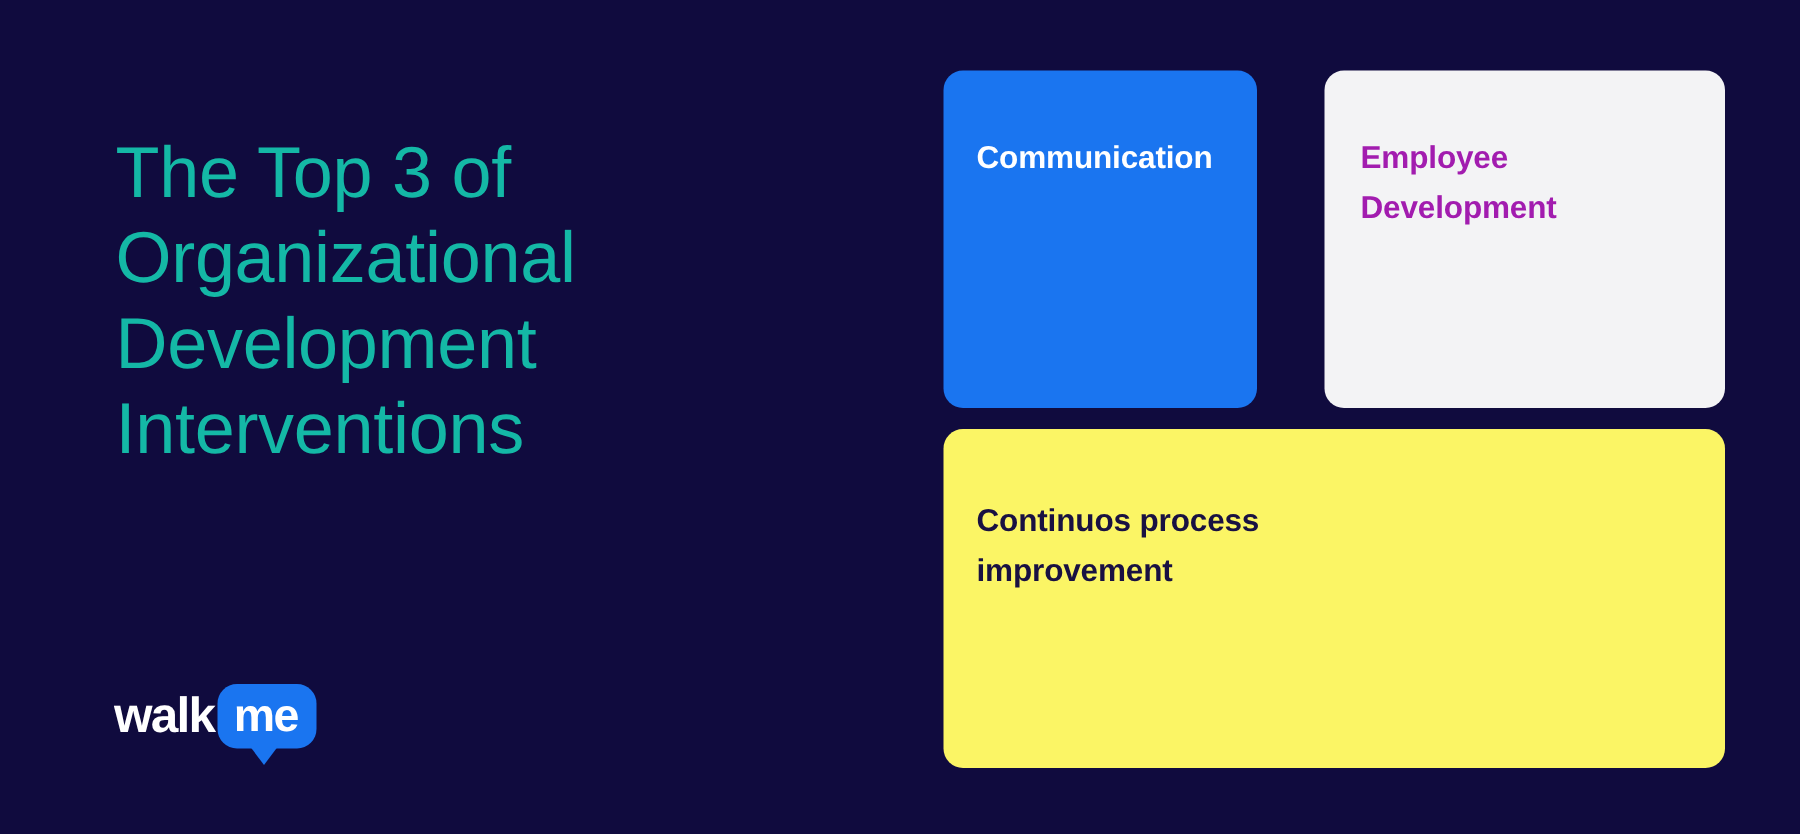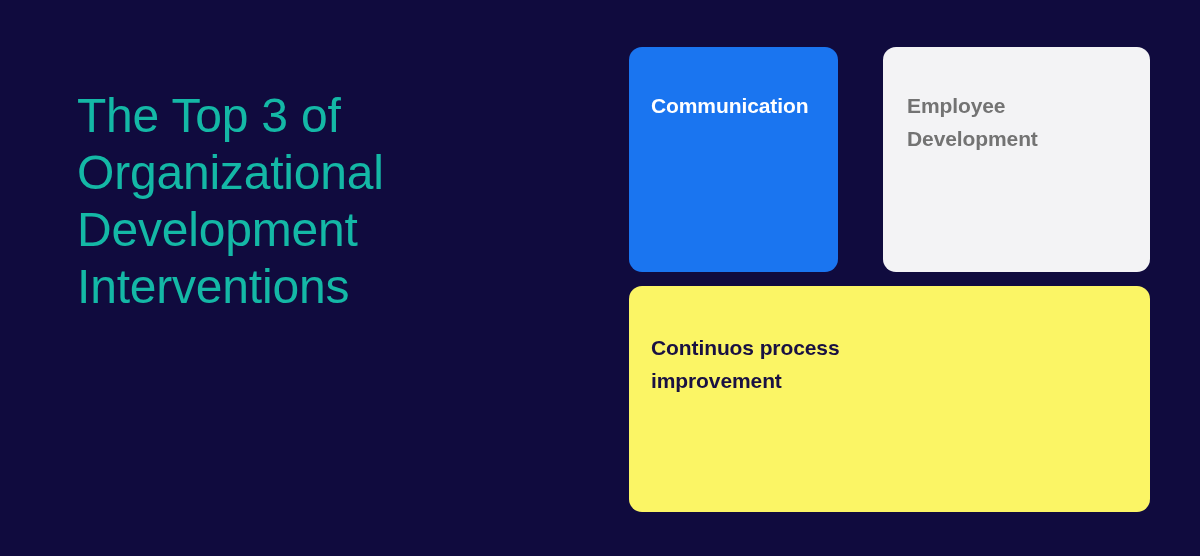--- a/index.html
+++ b/index.html
@@ -105,21 +105,21 @@
   #card-communication .card-label { color: #ffffff; }
 
   #card-employee-development {
     left: 883px;
     top: 47px;
     width: 267px;
     height: 225px;
     background: #f3f3f5;
     padding: 42px 22px 0 24px;
   }
-  #card-employee-development .card-label { color: #737373; }
+  #card-employee-development .card-label { color: #a21caf; }
 
   #card-continuous-improvement {
     left: 629px;
     top: 286px;
     width: 521px;
     height: 226px;
     background: #fbf565;
     padding: 45px 22px 0 22px;
   }
   #card-continuous-improvement .card-label { color: #191142; }
@@ -141,14 +141,21 @@
   <div class="card" id="card-employee-development">
     <div class="card-label">Employee
 Development</div>
   </div>
 
   <div class="card" id="card-continuous-improvement">
     <div class="card-label">Continuos process
 improvement</div>
   </div>
 
+  <div id="logo">
+    <span id="logo-walk">walk</span>
+    <span id="logo-bubble">
+      <span id="logo-me">me</span>
+      <span id="logo-bubble-tail"></span>
+    </span>
+  </div>
 
 </div>
 
 </body></html>

